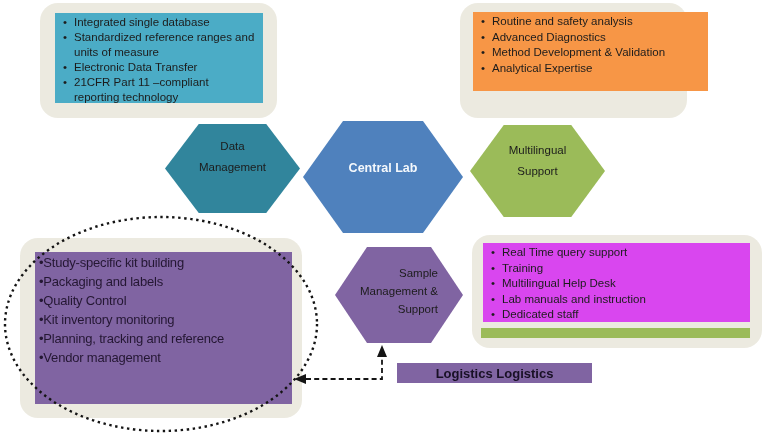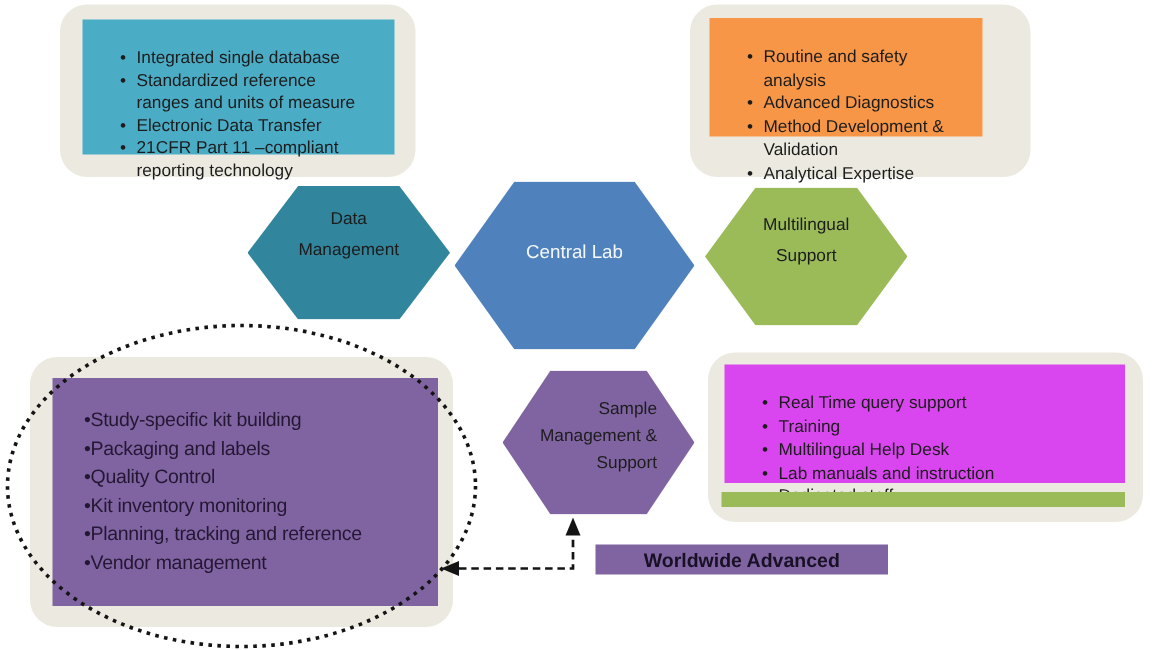--- a/index.html
+++ b/index.html
@@ -4,30 +4,30 @@
 <style>
   html,body { margin:0; padding:0; background:#ffffff; }
   #canvas {
     position:relative; width:768px; height:433px; overflow:hidden;
     background:#ffffff; font-family:"Liberation Sans", sans-serif; color:#1c1c1c;
   }
   .panel {
     position:absolute; background:#ECEAE0; border-radius:18px;
   }
   .cbox { position:absolute; }
-  .bullets { list-style:none; margin:17px; padding:0; }
+  .bullets { list-style:none; margin:0; padding:0; }
   .bullets li { position:relative; padding-left:12px; }
   .bullets li::before { content:"\2022"; position:absolute; left:1px; }
   .bullets.flush li { padding-left:0; }
   .bullets.flush li::before { content:"\2022"; position:static; }
   
   #box-teal { left:55px; top:13px; width:208px; height:90px; background:#4BACC6; }
   #box-teal .bullets { font-size:11.5px; line-height:15px; padding:2px 8px 0 7px; }
   
-  #box-orange { left:473px; top:12px; width:182px; height:79px; background:#F79646; }
+  #box-orange { left:473px; top:12px; width:235px; height:79px; background:#F79646; }
   #box-orange .bullets { font-size:11.5px; line-height:15.5px; padding:2px 6px 0 7px; }
   
   #box-purple { left:35px; top:252px; width:257px; height:152px; background:#8064A2; }
   #box-purple .bullets { font-size:13px; line-height:19px; padding:1px 4px 0 4px;
                          color:#241733; letter-spacing:-0.2px; }
   
   #box-green { left:483px; top:243px; width:267px; height:79px; background:#d946ef; }
   #box-green .bullets { font-size:11.5px; line-height:15.5px; padding:2px 6px 0 7px; }
   #green-accent-bar { position:absolute; left:481px; top:328px; width:269px; height:10px;
                       background:#9BBB59; }
@@ -37,21 +37,21 @@
     clip-path:polygon(0% 50%, 25% 0%, 75% 0%, 100% 50%, 75% 100%, 25% 100%);
     text-align:center; font-size:11.5px;
   }
   .hex .hex-label { line-height:21px; }
   #hex-laboratory-testing { left:320px; top:15px;  width:130px; height:93px;  background:#F79646; }
   #hex-laboratory-testing .hex-label { transform:translateY(-13px); }
   #hex-data-management    { left:165px; top:124px; width:135px; height:89px;  background:#31859C; }
   #hex-data-management    .hex-label { transform:translateY(-12px); }
   #hex-central-lab        { left:303px; top:121px; width:160px; height:112px; background:#4F81BD;
                             color:#F4F8FC; font-size:12.5px; }
-  #hex-central-lab        .hex-label { transform:translateY(-9px); }
+  #hex-central-lab        .hex-label { transform:translateY(-9px);font-weight:bold; }
   #hex-investigator-support { left:470px; top:125px; width:135px; height:92px; background:#9BBB59; }
   #hex-investigator-support .hex-label { transform:translateY(-10px); }
   #hex-sample-management  { left:335px; top:247px; width:128px; height:96px;  background:#8064A2; }
   #hex-sample-management  .hex-label { line-height:18px; transform:translateY(-4px);text-align:right; }
   
   #banner {
     position:absolute; left:397px; top:363px; width:195px; height:20px;
     background:#8064A2; display:flex; align-items:center; justify-content:center;
     font-size:13px; font-weight:bold; color:#181025;
   }
@@ -131,21 +131,21 @@
 
   <div class="hex" id="hex-sample-management">
     <div class="hex-label">
       <div>Sample</div>
       <div>Management &amp;</div>
       <div>Support</div>
     </div>
   </div>
 
   <div id="banner">
-    <span>Worldwide Advanced</span>
+    <span>Logistics Logistics</span>
   </div>
 
   <svg id="overlay" width="768" height="433" viewBox="0 0 768 433">
     <ellipse cx="161" cy="324" rx="156" ry="107" fill="none" stroke="#141414" stroke-width="2.4" stroke-dasharray="2.4 3.6"></ellipse>
     <path d="M306 379 H382 V356" fill="none" stroke="#141414" stroke-width="1.8" stroke-dasharray="5 3.2"></path>
     <polygon points="294,379 306,374 306,384" fill="#141414"></polygon>
     <polygon points="382,345 377,357 387,357" fill="#141414"></polygon>
   </svg>
 
 </div>

